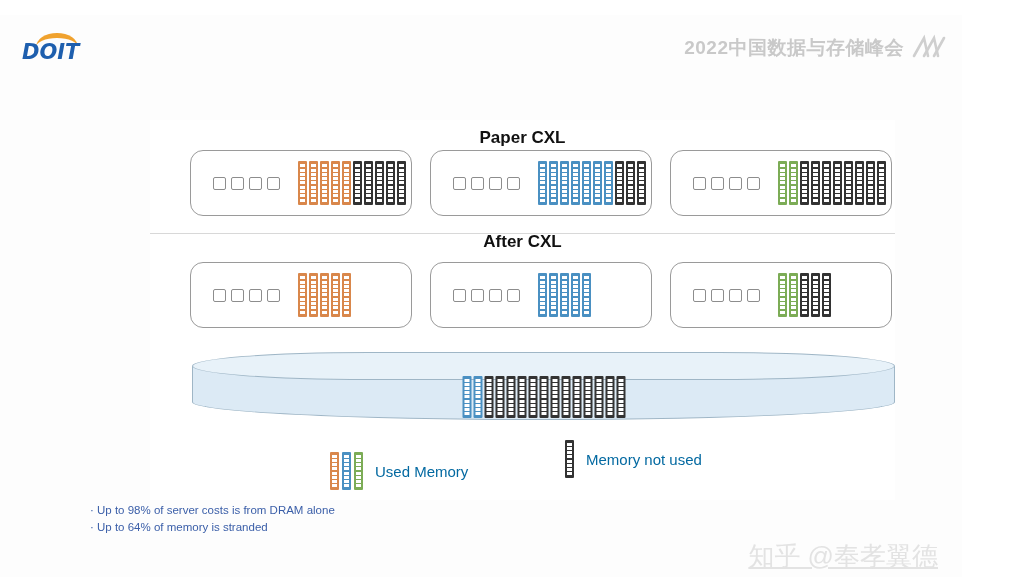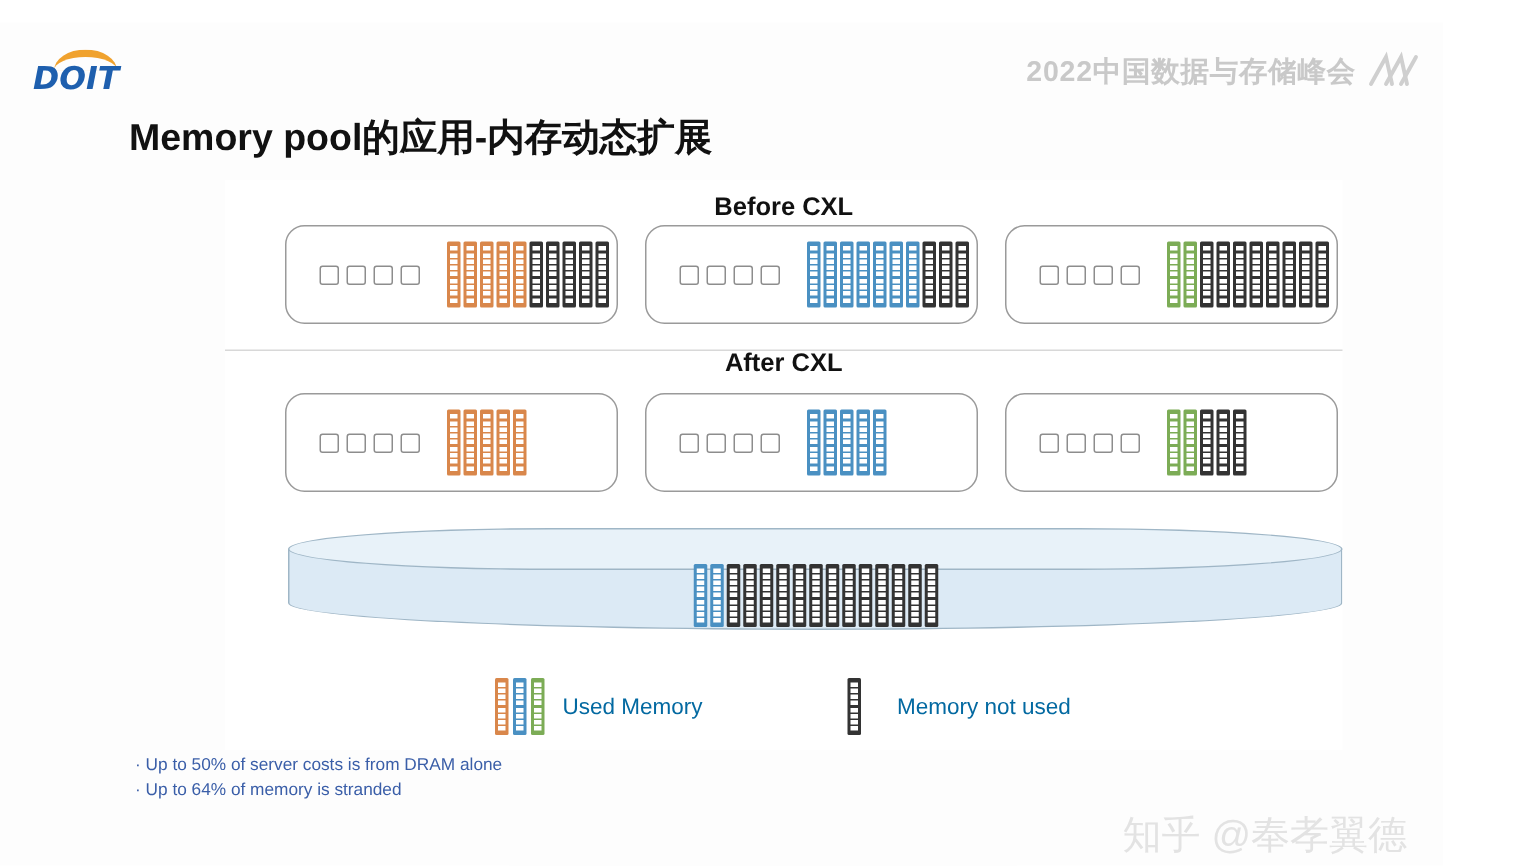--- a/index.html
+++ b/index.html
@@ -66,21 +66,21 @@
   .legend-group { display: flex; gap: 3px; }
   .legend-label { font-size: 15px; color: #0369a1; margin-left: 12px; white-space: nowrap; }
 
   
   .foot { position: absolute; left: 90px; top: 487px; color: #3a5ea8; font-size: 11.5px;
     line-height: 17px; }
   .foot .head { font-size: 12px; }
 
   
   .watermark { position: absolute; right: 24px; bottom: 18px; font-size: 26px;
-    color: #e3e3e3; font-weight: 500; white-space: nowrap; }
+    color: #e3e3e3; font-weight: 500; white-space: nowrap; text-decoration: underline; }
 </style>
 </head>
 <body>
 
 <div id="slide">
 
   <div class="logo">
     <div class="logo-arc"></div>
     <div class="logo-text">DOIT</div>
   </div>
@@ -89,25 +89,24 @@
   <div class="brand-mark">
     <svg viewBox="0 0 40 30" width="40" height="30">
       <g fill="none" stroke="#cfcfcf" stroke-width="2.6" stroke-linecap="round">
         <path d="M6 24 L16 6 L20 24"></path>
         <path d="M16 24 L26 6 L30 24"></path>
         <path d="M26 24 L36 6"></path>
       </g>
     </svg>
   </div>
 
-  <div class="title">Memory pool的应用-内存动态扩展</div>
 
   <div class="panel">
 
-    <div class="sect-label" style="top:8px;">Before CXL</div>
+    <div class="sect-label" style="top:8px;">Paper CXL</div>
     <div class="divider" style="left:0; top:113px; width:745px;"></div>
 
     <div class="sect-label" style="top:112px;">After CXL</div>
 
     <div id="servers-host">
         <div class="server" style="left: 40px; top: 30px; width: 222px; height: 66px;">
           <div class="sockets">
             <div class="socket"></div>
             <div class="socket"></div>
             <div class="socket"></div>
@@ -863,36 +862,36 @@
             <i></i>
             <i></i>
             <i></i>
             <i></i>
             <i></i>
             <i></i>
           </div>
         </div>
       <div class="legend-label">Used Memory</div>
     </div>
-    <div class="legend" style="left:415px; top:332px;gap:12px;">
+    <div class="legend" style="left:415px; top:320px;">
       <div class="legend-group" id="legend-1">
           <div class="dimm dark" style="height: 38px;">
             <i></i>
             <i></i>
             <i></i>
             <i></i>
             <i></i>
             <i></i>
             <i></i>
             <i></i>
           </div>
         </div>
       <div class="legend-label">Memory not used</div>
     </div>
   </div>
 
   <div class="foot">
-    <div>· Up to 50% of server costs is from DRAM alone</div>
+    <div>· Up to 98% of server costs is from DRAM alone</div>
     <div>· Up to 64% of memory is stranded</div>
   </div>
 
   <div class="watermark">知乎 @奉孝翼德</div>
 </div>
 
 </body></html>

